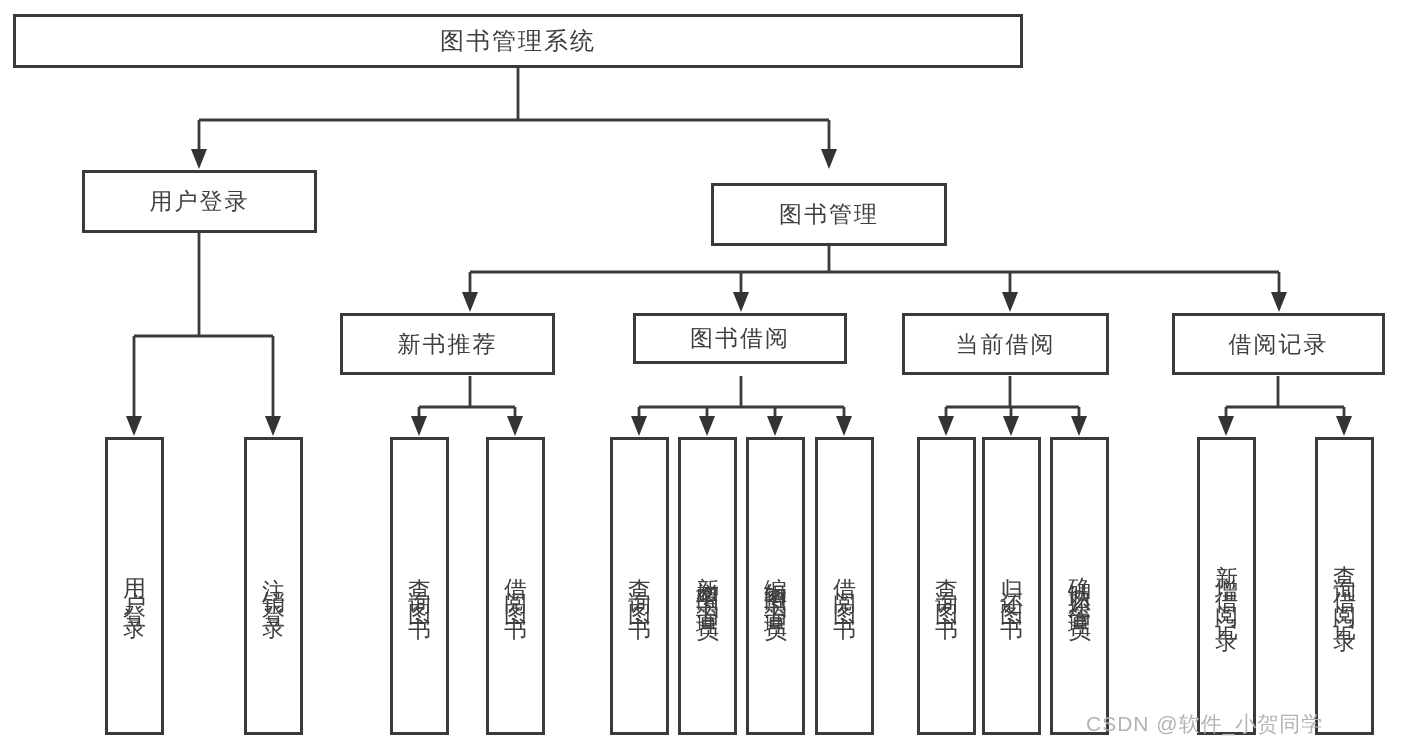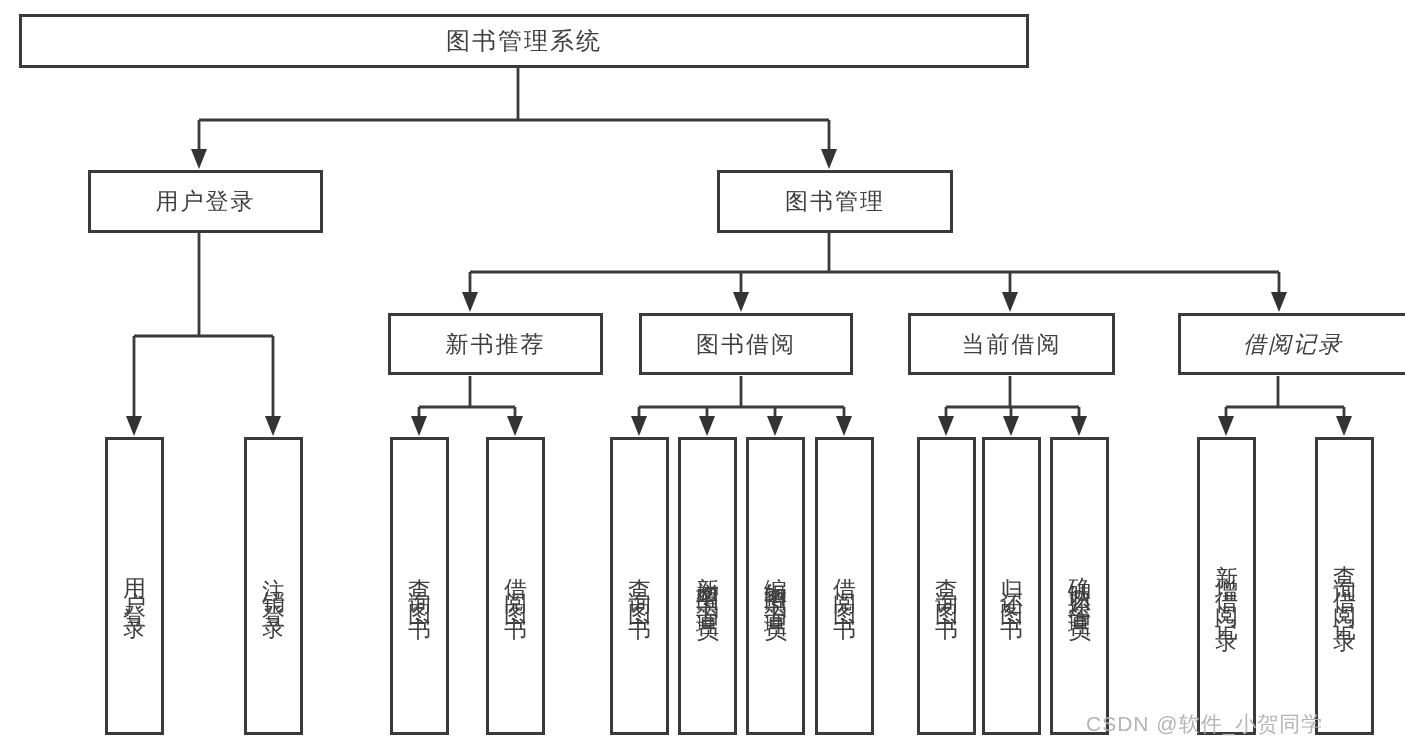--- a/index.html
+++ b/index.html
@@ -21,21 +21,20 @@
     box-sizing: border-box;
     border: 3px solid #3a3a3a;
     background: #ffffff;
     display: flex;
     align-items: center;
     justify-content: center;
     color: #3f3f3f;
     font-size: 23px;
     letter-spacing: 2px;
     white-space: nowrap;
-    margin-left: 6px;
   }
   .hbox.root { font-size: 24px; }
   .vbox {
     position: absolute;
     box-sizing: border-box;
     top: 437px;
     width: 59px;
     height: 298px;
     border: 3px solid #3a3a3a;
     background: #ffffff;
@@ -121,34 +120,34 @@
     </g>
   </svg>
 
   <div class="hbox root" style="left:13px; top:14px; width:1010px; height:54px;">
     <span>图书管理系统</span>
   </div>
 
   <div class="hbox" style="left:82px; top:170px; width:235px; height:63px;">
     <span>用户登录</span>
   </div>
-  <div class="hbox" style="left:711px; top:170px; width:236px; height:63px;">
+  <div class="hbox" style="left:711px; top:183px; width:236px; height:63px;">
     <span>图书管理</span>
   </div>
 
-  <div class="hbox" style="left:382px; top:313px; width:215px; height:62px;">
+  <div class="hbox" style="left:340px; top:313px; width:215px; height:62px;">
     <span>新书推荐</span>
   </div>
-  <div class="hbox" style="left:633px; top:313px; width:214px; height:62px;">
+  <div class="hbox" style="left:633px; top:313px; width:214px; height:51px;">
     <span>图书借阅</span>
   </div>
   <div class="hbox" style="left:902px; top:313px; width:207px; height:62px;">
     <span>当前借阅</span>
   </div>
-  <div class="hbox" style="left:1172px; top:313px; width:230px; height:62px;font-style:italic;">
+  <div class="hbox" style="left:1172px; top:313px; width:213px; height:62px;">
     <span>借阅记录</span>
   </div>
 
   <div class="vbox" style="left:105px;">
     <span>用户登录</span>
   </div>
   <div class="vbox" style="left:244px;">
     <span>注销登录</span>
   </div>
 

